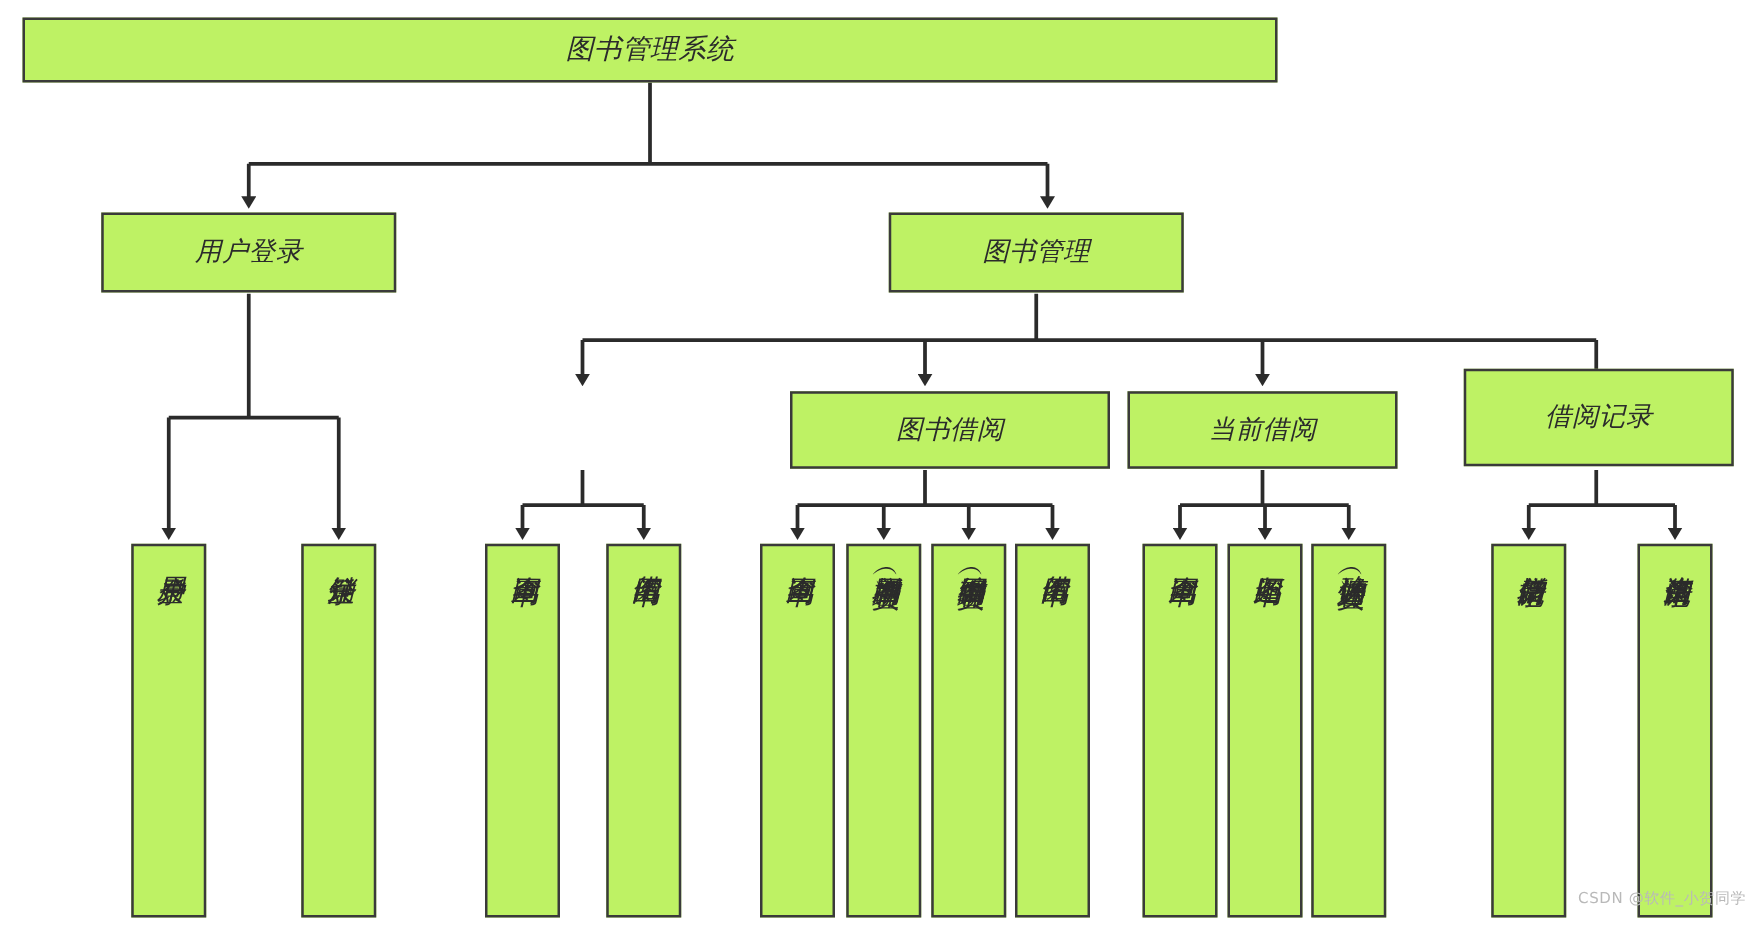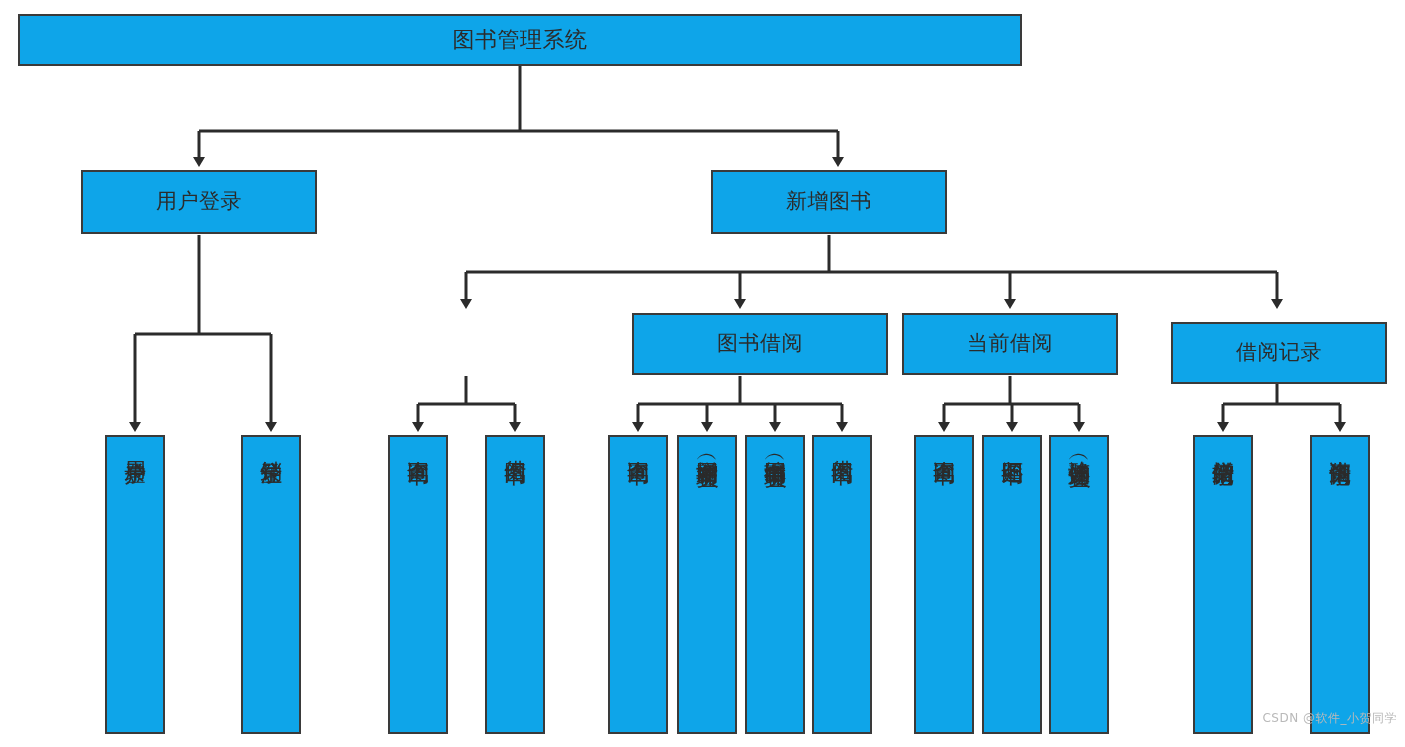--- a/index.html
+++ b/index.html
@@ -21,26 +21,27 @@
     position: absolute;
     left: 0;
     top: 0;
     width: 1405px;
     height: 747px;
     pointer-events: none;
   }
   .node {
     position: absolute;
     box-sizing: border-box;
-    background: #0ea5e9;
+    background: #bef264;
     border: 2px solid #3a3a3a;
     display: flex;
     align-items: center;
     justify-content: center;
     color: #2b2b2b;
+    font-style: italic;
   }
   .node.horiz .label {
     font-size: 21px;
     line-height: 1.2;
     letter-spacing: 0.5px;
     white-space: nowrap;
   }
   .node.vert {
     align-items: flex-start;
     justify-content: center;
@@ -121,30 +122,30 @@
   </svg>
 
   <div class="node horiz" id="root-node" style="left:18px; top:14px; width:1004px; height:52px;">
     <span class="label">图书管理系统</span>
   </div>
 
   <div class="node horiz" style="left:81px; top:170px; width:236px; height:64px;">
     <span class="label">用户登录</span>
   </div>
   <div class="node horiz" style="left:711px; top:170px; width:236px; height:64px;">
-    <span class="label">新增图书</span>
+    <span class="label">图书管理</span>
   </div>
 
   <div class="node horiz" style="left:632px; top:313px; width:256px; height:62px;">
     <span class="label">图书借阅</span>
   </div>
   <div class="node horiz" style="left:902px; top:313px; width:216px; height:62px;">
     <span class="label">当前借阅</span>
   </div>
-  <div class="node horiz" style="left:1171px; top:322px; width:216px; height:62px;">
+  <div class="node horiz" style="left:1171px; top:295px; width:216px; height:78px;">
     <span class="label">借阅记录</span>
   </div>
 
   <div class="node vert" style="left:105px; top:435px; width:60px; height:299px;">
     <span class="label">用户登录</span>
   </div>
   <div class="node vert" style="left:241px; top:435px; width:60px; height:299px;">
     <span class="label">注销登录</span>
   </div>
 

